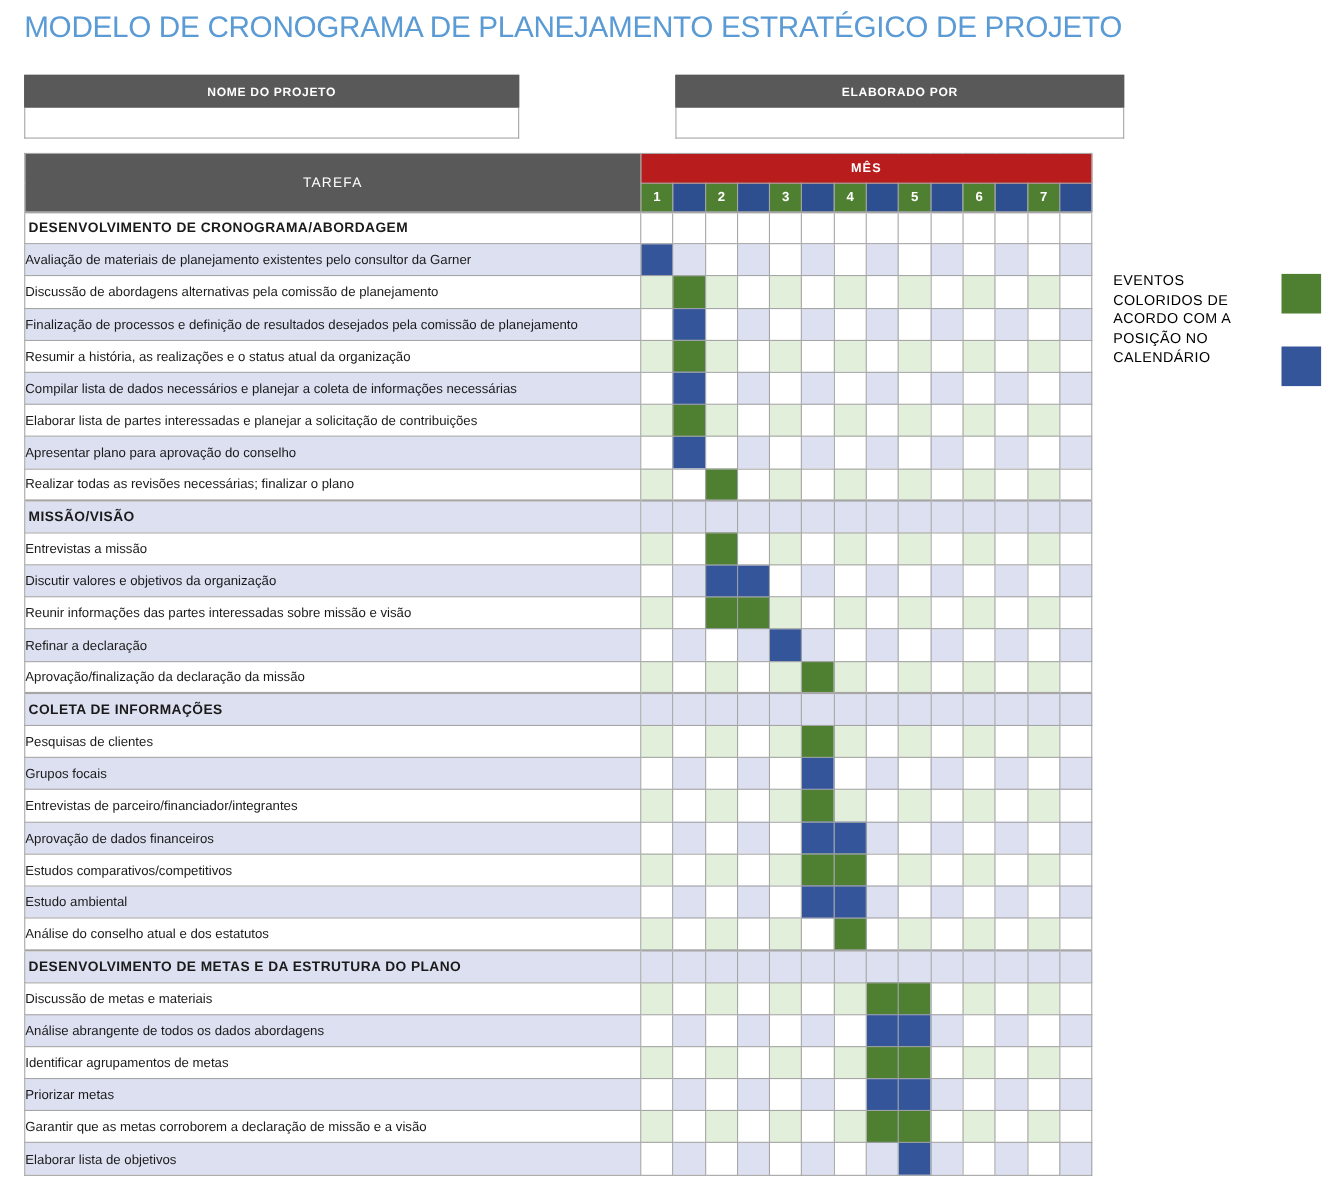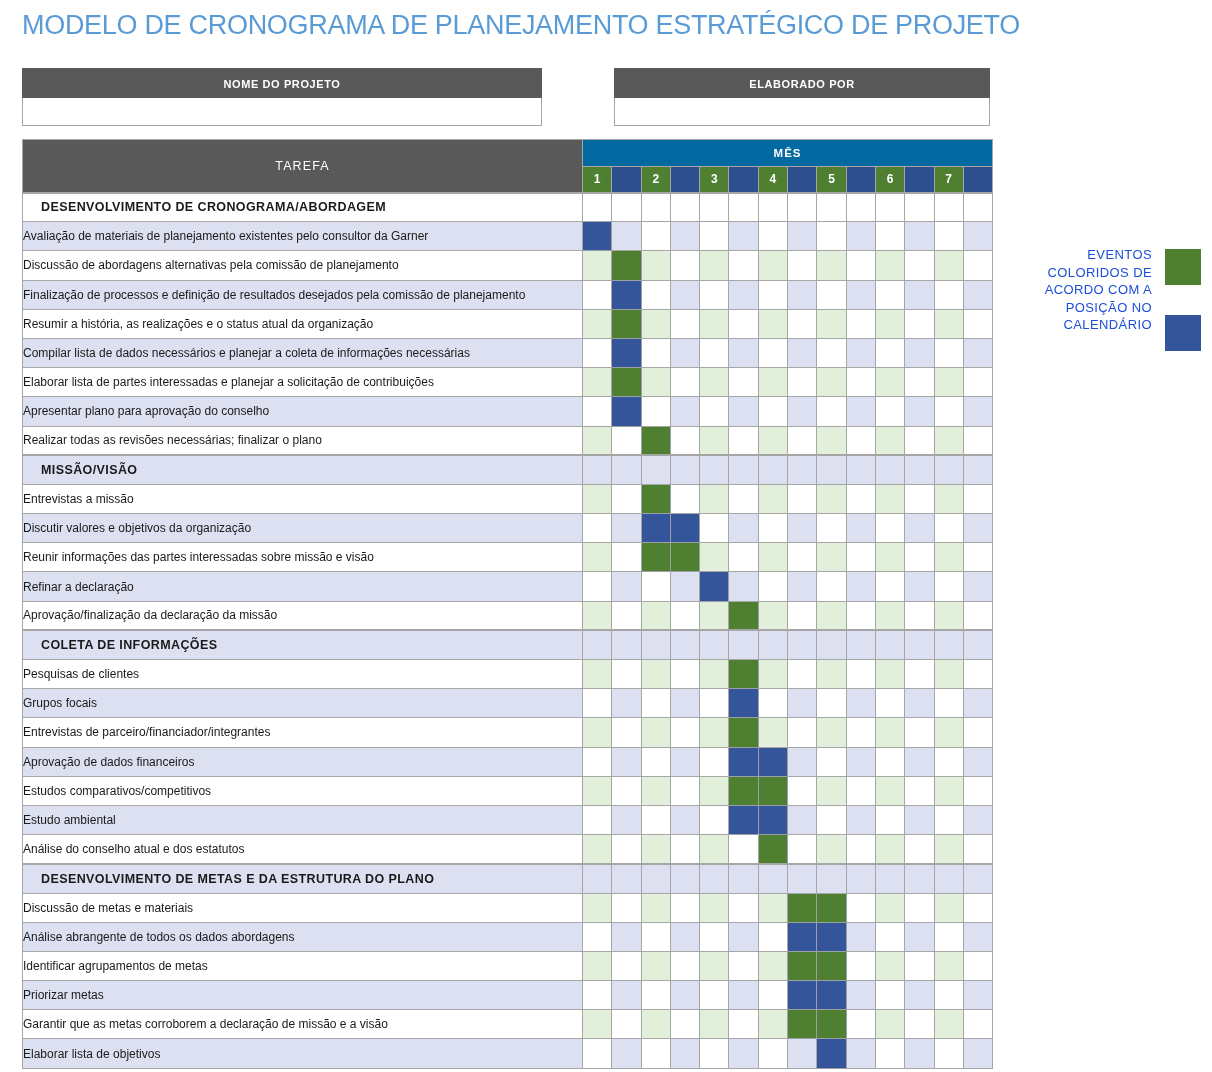--- a/index.html
+++ b/index.html
@@ -34,22 +34,22 @@
     left: 22px;
     top: 68px;
     width: 1162px;
     height: 58px;
   }
   .info-box {
     position: absolute;
     top: 0;
     box-sizing: border-box;
   }
-  .info-box.project { left: 0; width: 520px; }
-  .info-box.prepared { left: 592px; width: 376px; border-radius: 11px; }
+  .info-box.project { left: 0; width: 450px; }
+  .info-box.prepared { left: 592px; width: 408px; border-radius: 11px; }
   .info-head {
     background: #595959;
     color: #ffffff;
     font-size: 11px;
     font-weight: bold;
     letter-spacing: 0.6px;
     text-align: center;
     line-height: 30px;
     height: 30px;
     box-sizing: border-box;
@@ -84,21 +84,21 @@
     background: #595959;
     color: #fff;
     font-size: 12.5px;
     font-weight: normal;
     letter-spacing: 1.1px;
     text-align: center;
     vertical-align: middle;
     border: 1px solid #595959;
   }
   .th-mes {
-    background: #0369a1;
+    background: #b91c1c;
     color: #fff;
     font-size: 11.5px;
     font-weight: bold;
     letter-spacing: 1px;
     text-align: center;
     height: 27px;
     border: 1px solid #595959;
   }
   .th-num {
     height: 26px;
@@ -120,21 +120,21 @@
     font-size: 12px;
     color: #1a1a1a;
     vertical-align: middle;
     white-space: nowrap;
     overflow: hidden;
   }
   .task-cell.section {
     font-weight: bold;
     font-size: 12.5px;
     letter-spacing: 0.4px;
-    padding-left: 18px;
+    padding-left: 3px;
   }
   .row-white .task-cell { background: #ffffff; }
   .row-tint  .task-cell { background: #DCE0F1; margin-left: 16px; }
 
   .cell { width: 29.3px; }
   .cell.empty        { background: #ffffff; }
   .cell.tint-green   { background: #E2EFDA; }
   .cell.tint-blue    { background: #DCE0F1; }
   .cell.fill-green   { background: #4F7F30; border-color: #9aa0a6; }
   .cell.fill-blue    { background: #35559B; border-color: #9aa0a6; }
@@ -149,23 +149,22 @@
     top: 246px;
     width: 192px;
   }
   .legend-text {
     position: absolute;
     left: 0;
     top: 0;
     width: 140px;
     font-size: 13px;
     line-height: 17.5px;
-    color: #1d4ed8;
+    color: #000000;
     letter-spacing: 0.4px;
-    text-align: right;
   }
   .legend-swatch {
     position: absolute;
     left: 153px;
     width: 36px;
     height: 36px;
   }
   .legend-swatch.green { top: 3px;  background: #4F7F30; }
   .legend-swatch.blue  { top: 69px; background: #35559B; }
 </style>

